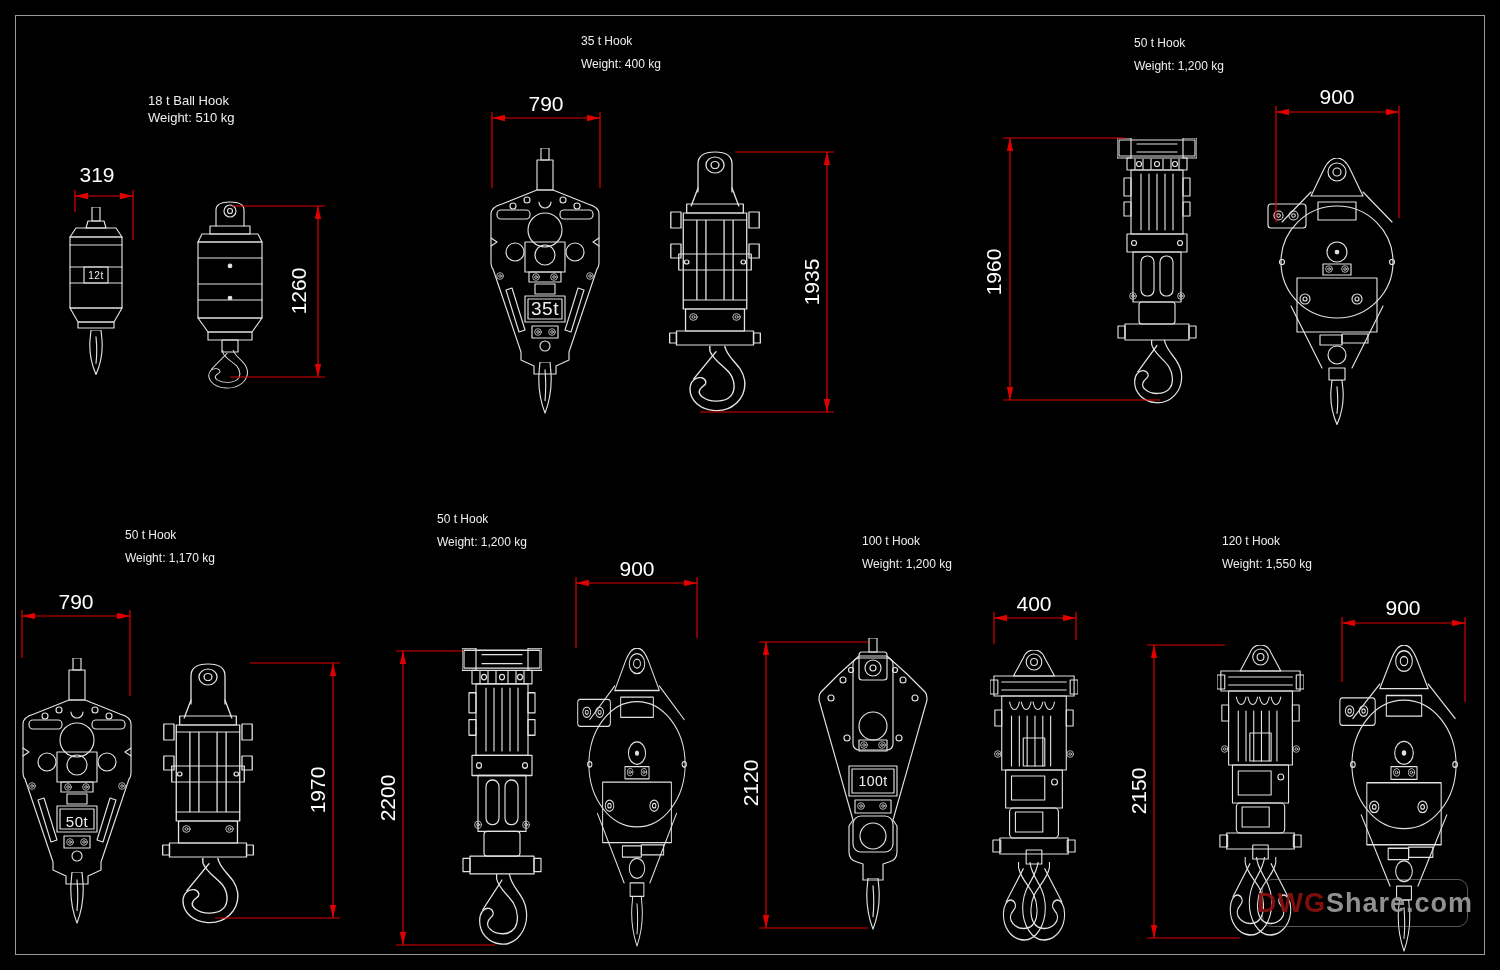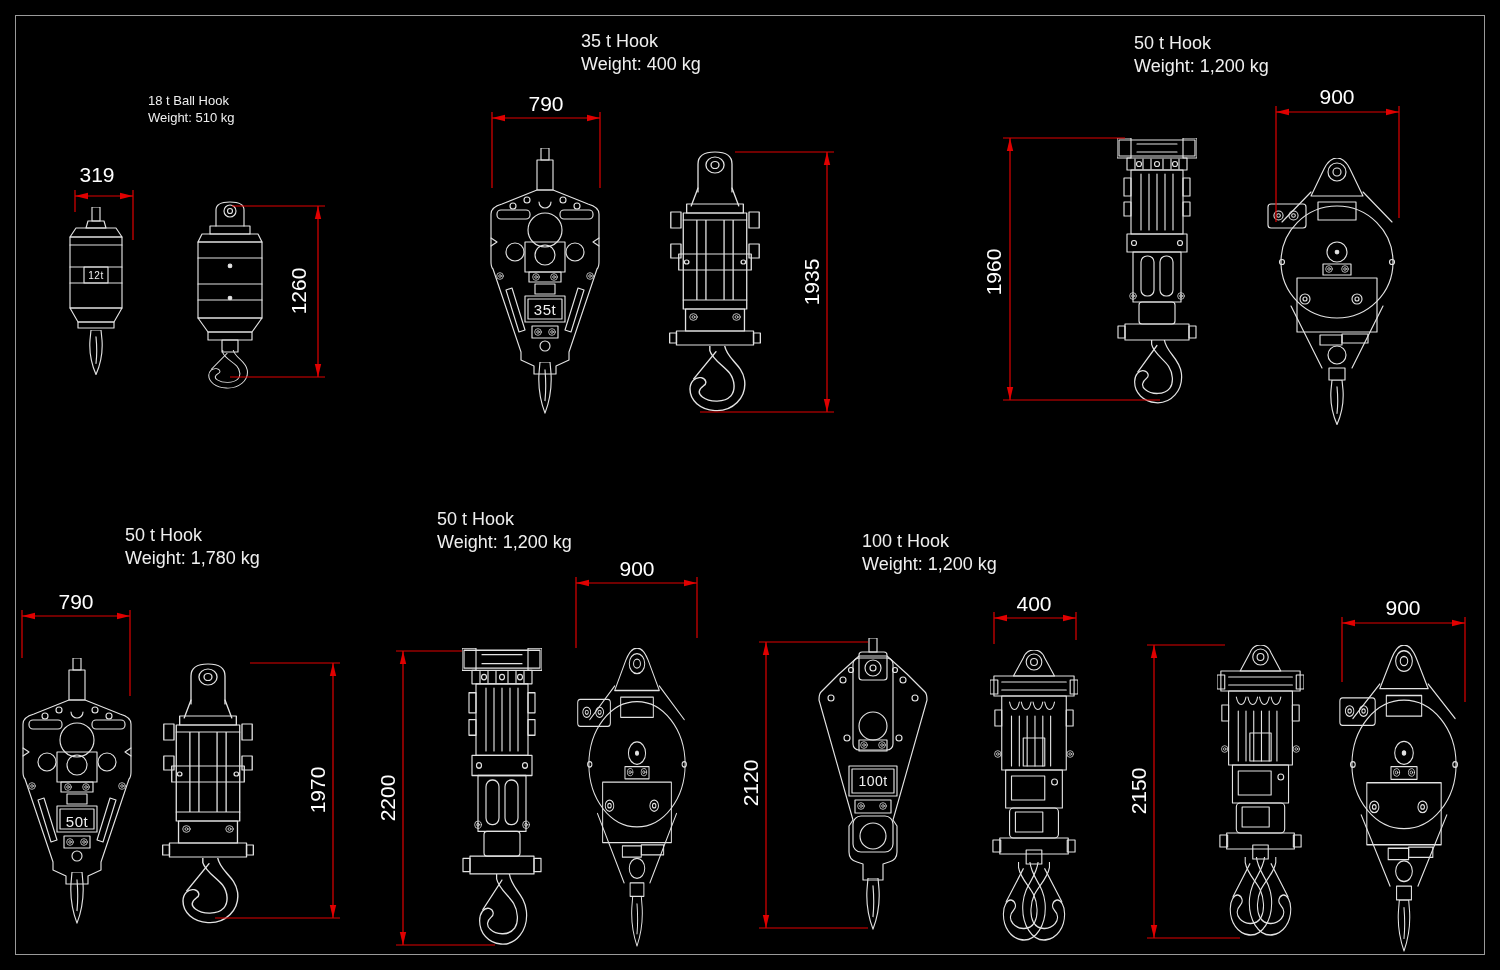--- a/index.html
+++ b/index.html
@@ -3,21 +3,21 @@
 <meta charset="utf-8">
 <style>
   :root{ --bg:#000; --line:#e2e2e2; --dim:#e00000; --txt:#efefef; --wm1:#8a1111; --wm2:#9d9d9d; }
   html,body{margin:0;padding:0;background:#000;}
   .canvas{position:relative;width:1500px;height:970px;background:var(--bg);
           font-family:"Liberation Sans",sans-serif;overflow:hidden;}
   .frame{position:absolute;left:15px;top:15px;right:15px;bottom:15px;border:1px solid #9a9a9a;}
   svg.cad{position:absolute;stroke:var(--line);fill:none;stroke-width:1.15;stroke-linejoin:round;stroke-linecap:round;}
   svg.dim{position:absolute;stroke:var(--dim);fill:none;stroke-width:1.2;}
   svg.dim polygon{fill:var(--dim);stroke:none;}
-  .title{position:absolute;color:var(--txt);font-size:18px;line-height:23px;white-space:nowrap;}
+  .title{position:absolute;color:var(--txt);font-size:12px;line-height:23px;white-space:nowrap;}
   .title.small{font-size:13px;line-height:17px;}
   .dlabel{position:absolute;color:#ffffff;font-size:21px;transform:translate(-50%,-50%);white-space:nowrap;}
   .dlabel.v{transform:translate(-50%,-50%) rotate(-90deg);}
   .badge{position:absolute;color:var(--txt);font-weight:normal;transform:translate(-50%,-50%);letter-spacing:.5px;}
   .wm{position:absolute;left:1262px;top:879px;width:204px;height:46px;border:1px solid rgba(160,160,160,.6);
       border-radius:10px;display:flex;align-items:center;justify-content:center;
       font-size:27px;font-weight:bold;letter-spacing:1px;opacity:.92;}
   .wm .p1{color:var(--wm1);}
   .wm .p2{color:var(--wm2);}
 </style>
@@ -266,21 +266,21 @@
   <div class="title" style="left:581px;top:30px">
     <div>35 t Hook</div>
     <div>Weight: 400 kg</div>
   </div>
   <svg class="cad" style="left:488px;top:148px" width="114" height="268" viewBox="0 0 114 268">
     <use href="#sym-frontA" x="0" y="0" width="114" height="268"></use>
   </svg>
   <svg class="cad" style="left:630px;top:148px" width="170" height="268" viewBox="0 0 170 268">
     <use href="#sym-sideA" x="0" y="0" width="170" height="268"></use>
   </svg>
-  <div class="badge" style="left:545px;top:309px;font-size:15px">35t</div>
+  <div class="badge" style="left:545px;top:309px;font-size:19px">35t</div>
   <svg class="dim" style="left:486px;top:110px" width="120" height="82" viewBox="0 0 120 82">
     <line x1="6" y1="8" x2="114" y2="8"></line>
     <polygon points="6,8 19,4.8 19,11.2"></polygon>
       <polygon points="114,8 101,4.8 101,11.2"></polygon>
     <line x1="6" y1="2" x2="6" y2="78"></line>
       <line x1="114" y1="2" x2="114" y2="78"></line>
   </svg>
   <div class="dlabel" style="left:546px;top:104px">790</div>
   <svg class="dim" style="left:694px;top:146px" width="146" height="272" viewBox="0 0 146 272">
     <line x1="133" y1="6" x2="133" y2="266"></line>
@@ -313,21 +313,21 @@
     <line x1="6" y1="8" x2="129" y2="8"></line>
     <polygon points="6,8 19,4.8 19,11.2"></polygon>
       <polygon points="129,8 116,4.8 116,11.2"></polygon>
     <line x1="6" y1="2" x2="6" y2="118"></line>
       <line x1="129" y1="2" x2="129" y2="114"></line>
   </svg>
   <div class="dlabel" style="left:1337px;top:97px">900</div>
 
   <div class="title" style="left:125px;top:524px">
     <div>50 t Hook</div>
-    <div>Weight: 1,780 kg</div>
+    <div>Weight: 1,170 kg</div>
   </div>
   <svg class="cad" style="left:20px;top:658px" width="114" height="268" viewBox="0 0 114 268">
     <use href="#sym-frontA" x="0" y="0" width="114" height="268"></use>
   </svg>
   <svg class="cad" style="left:123px;top:660px" width="170" height="268" viewBox="0 0 170 268">
     <use href="#sym-sideA" x="0" y="0" width="170" height="268"></use>
   </svg>
   <div class="badge" style="left:77px;top:821px;font-size:15px">50t</div>
   <svg class="dim" style="left:16px;top:608px" width="120" height="92" viewBox="0 0 120 92">
     <line x1="6" y1="8" x2="114" y2="8"></line>
@@ -394,20 +394,24 @@
   <div class="dlabel v" style="left:751px;top:783px">2120</div>
   <svg class="dim" style="left:988px;top:610px" width="94" height="44" viewBox="0 0 94 44">
     <line x1="6" y1="8" x2="88" y2="8"></line>
     <polygon points="6,8 19,4.8 19,11.2"></polygon>
       <polygon points="88,8 75,4.8 75,11.2"></polygon>
     <line x1="6" y1="2" x2="6" y2="34"></line>
       <line x1="88" y1="2" x2="88" y2="30"></line>
   </svg>
   <div class="dlabel" style="left:1034px;top:604px">400</div>
 
+  <div class="title" style="left:1222px;top:530px">
+    <div>120 t Hook</div>
+    <div>Weight: 1,550 kg</div>
+  </div>
   <svg class="cad" style="left:1217px;top:645px" width="87" height="300" viewBox="0 0 87 300">
     <use href="#sym-sideR" x="0" y="0" width="87" height="300"></use>
   </svg>
   <svg class="cad" style="left:1338px;top:645px" width="132" height="310" viewBox="0 0 132 310">
     <use href="#sym-frontC" x="0" y="0" width="132" height="310"></use>
   </svg>
   <svg class="dim" style="left:1141px;top:639px" width="105" height="305" viewBox="0 0 105 305">
     <line x1="13" y1="6" x2="13" y2="299"></line>
     <polygon points="13,6 9.8,19 16.2,19"></polygon>
       <polygon points="13,299 9.8,286 16.2,286"></polygon>
@@ -417,13 +421,17 @@
   <div class="dlabel v" style="left:1139px;top:791px">2150</div>
   <svg class="dim" style="left:1336px;top:615px" width="135" height="97" viewBox="0 0 135 97">
     <line x1="6" y1="8" x2="129" y2="8"></line>
     <polygon points="6,8 19,4.8 19,11.2"></polygon>
       <polygon points="129,8 116,4.8 116,11.2"></polygon>
     <line x1="6" y1="2" x2="6" y2="67"></line>
       <line x1="129" y1="2" x2="129" y2="87"></line>
   </svg>
   <div class="dlabel" style="left:1403px;top:608px">900</div>
 
+  <div class="wm">
+    <span class="p1">DWG</span>
+      <span class="p2">Share.com</span>
+  </div>
 </div>
 
 </body></html>

